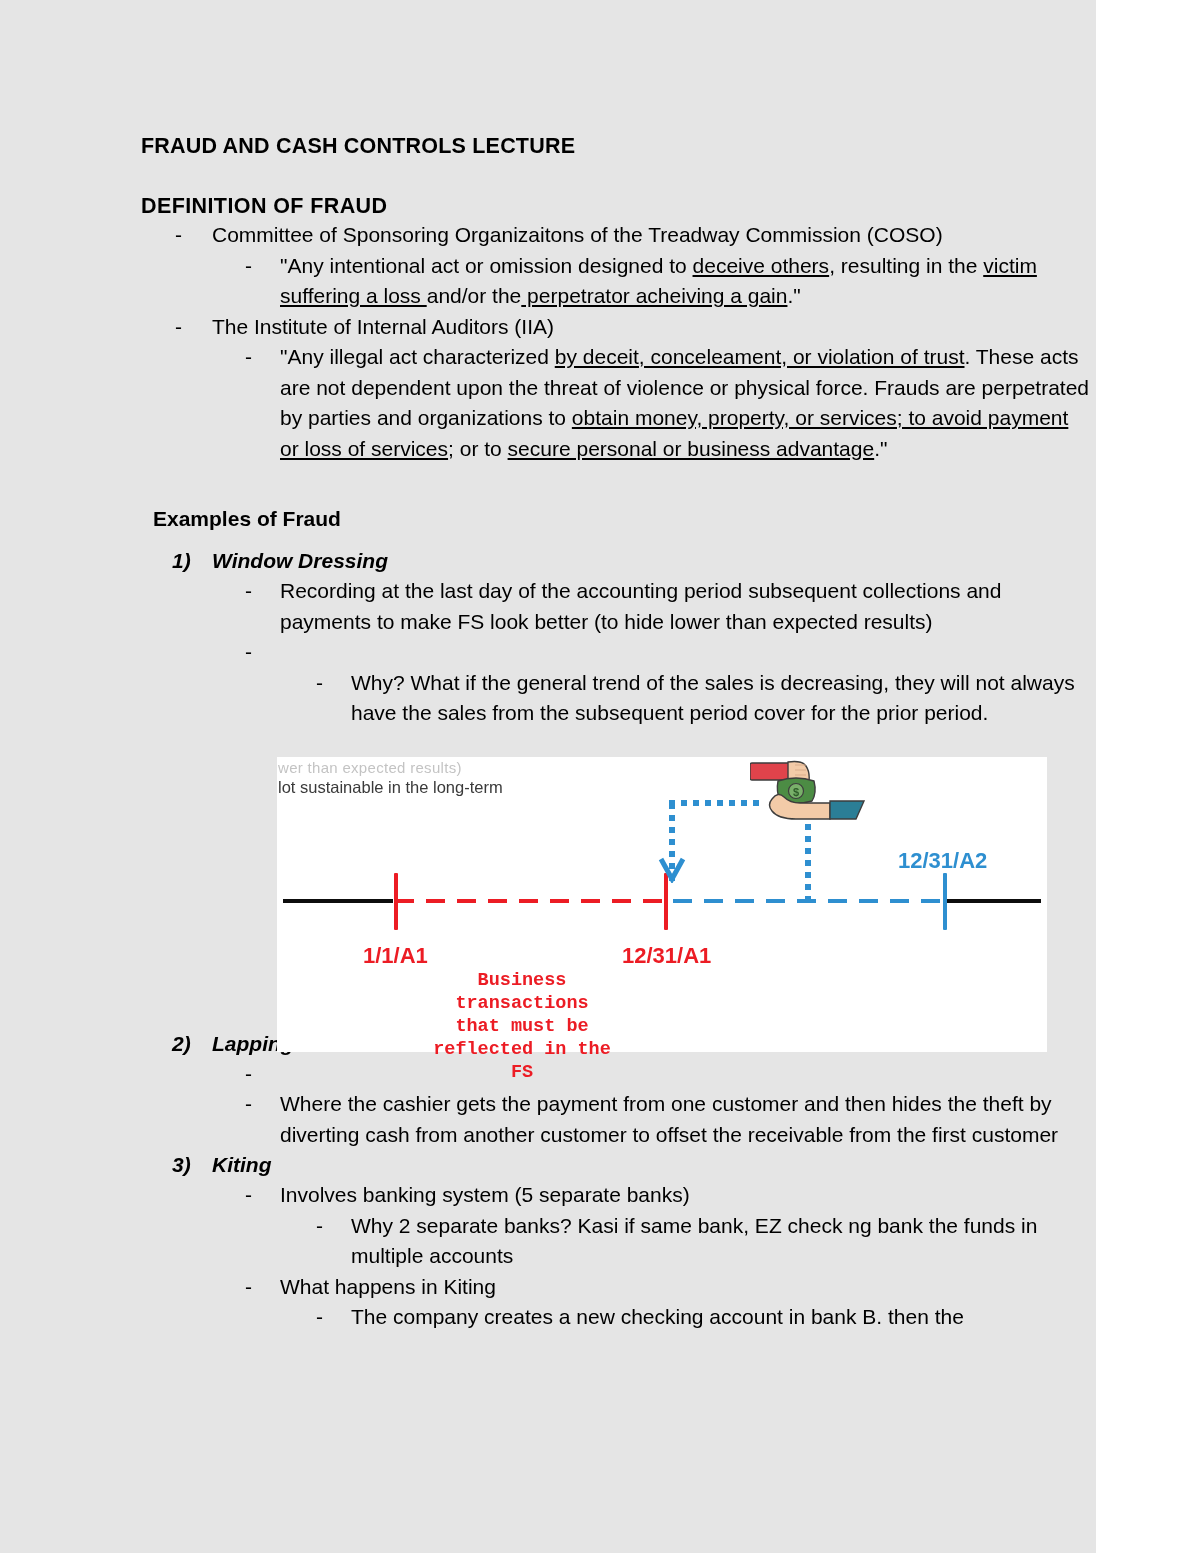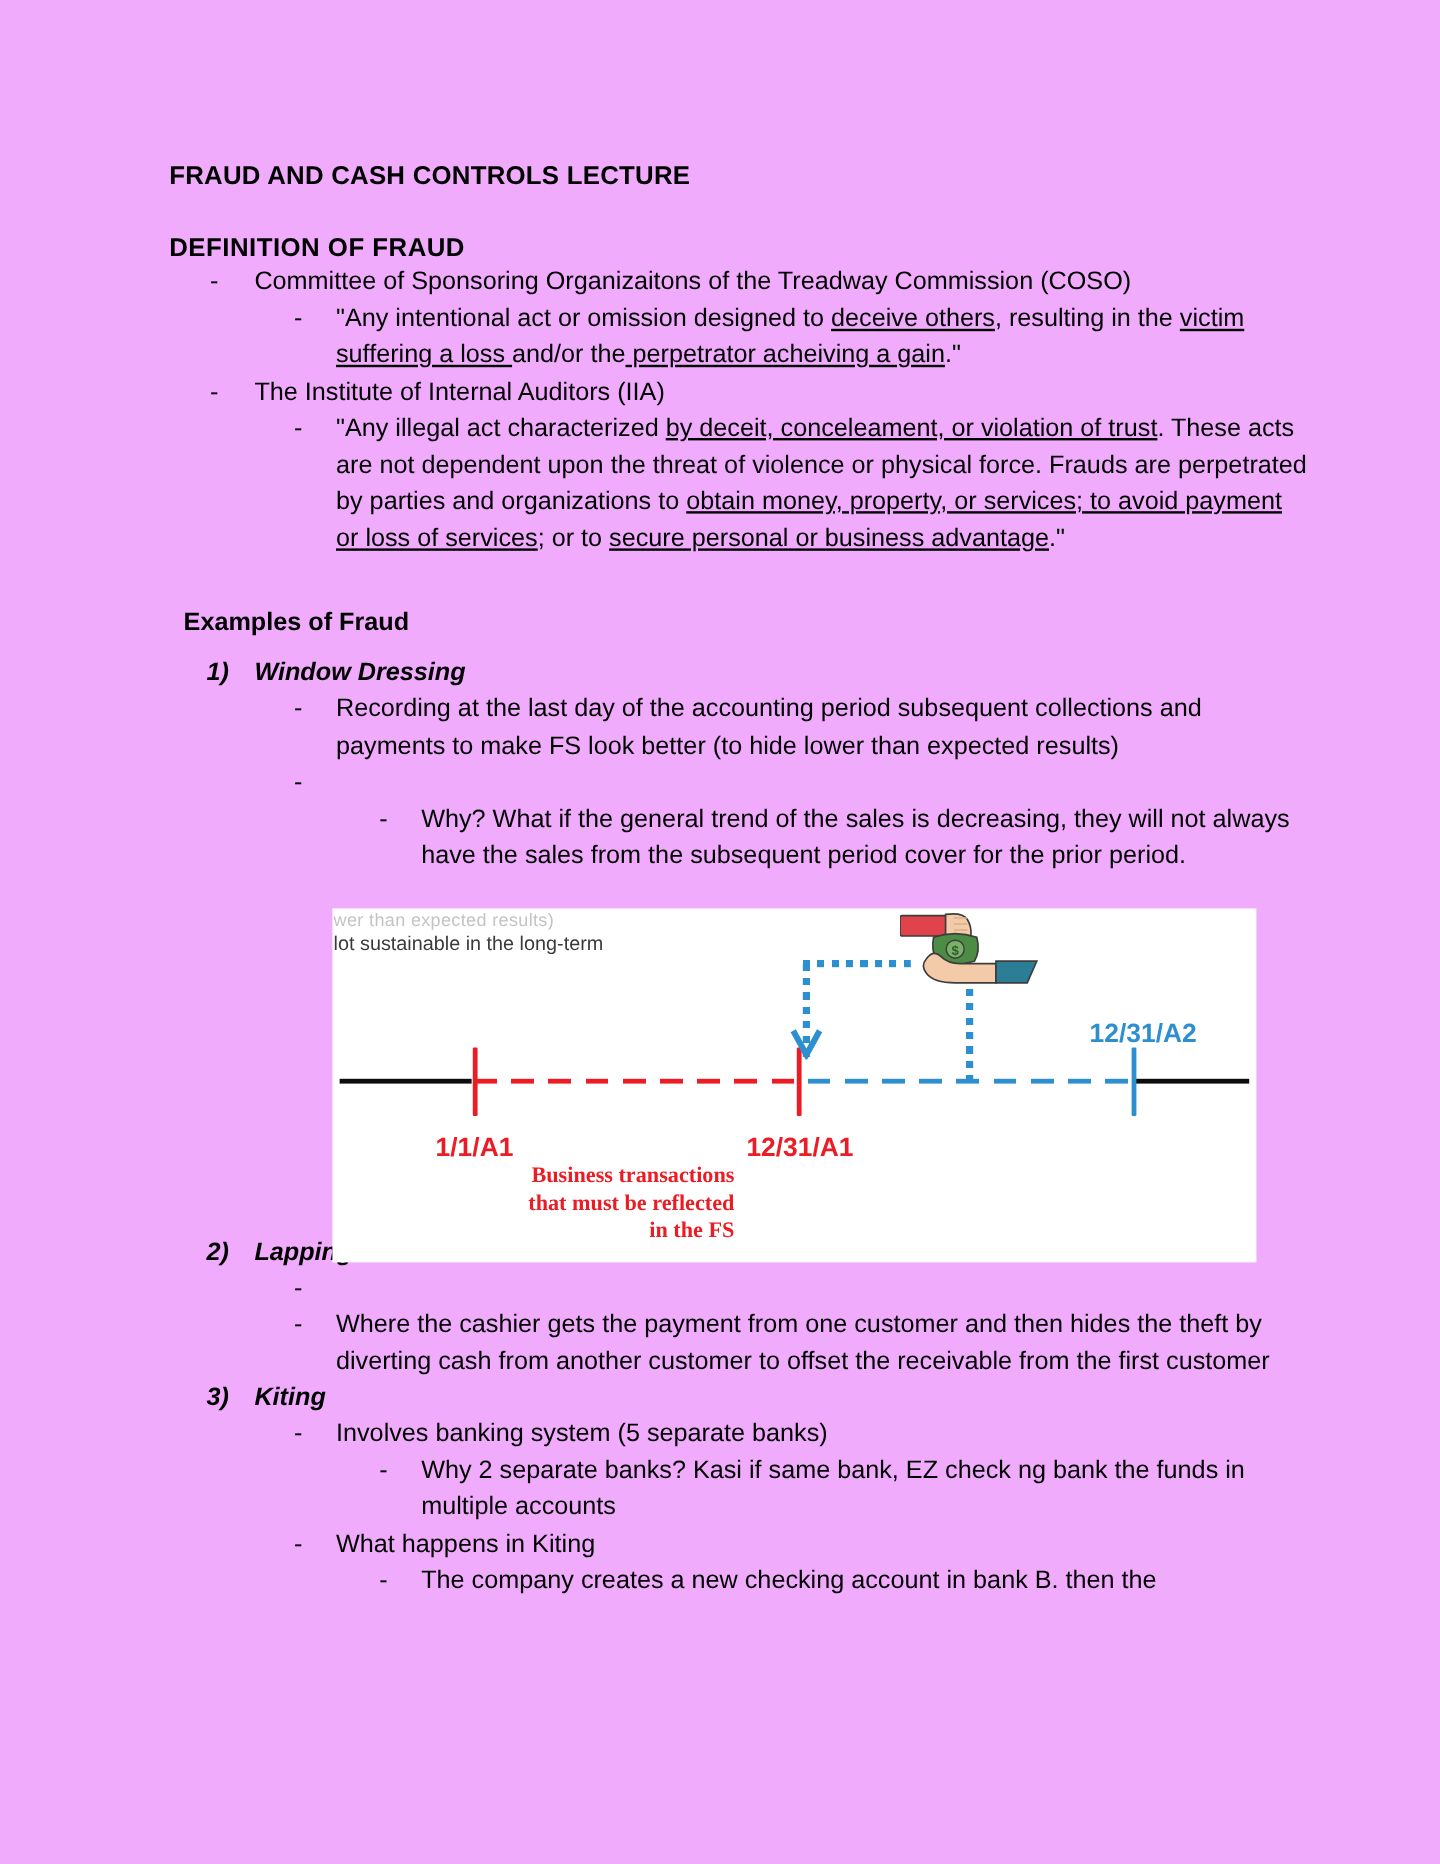--- a/index.html
+++ b/index.html
@@ -11,23 +11,23 @@
     width: 1200px;
     height: 1553px;
     font-family: "Liberation Sans", sans-serif;
     color: #000000;
     position: relative;
     overflow: hidden;
   }
   .page {
     position: absolute;
     left: 0; top: 0;
-    width: 1200px;
+    width: 1096px;
     height: 1553px;
-    background: #f0abfc;
+    background: #e5e5e5;
   }
   .content {
     position: absolute;
     left: 141px;
     top: 132px;
     width: 950px;
   }
 
   
   .doc-title {
@@ -192,27 +192,27 @@
 
   
   .lab {
     position: absolute;
     font-family: "Liberation Sans", sans-serif;
     font-weight: bold;
     white-space: nowrap;
   }
   .lab-1-1-a1   { left: 86px;  top: 186px; font-size: 22px; color: #ec1c24; }
   .lab-12-31-a1 { left: 345px; top: 186px; font-size: 22px; color: #ec1c24; }
-  .lab-12-31-a2 { left: 621px; top: 91px;  font-size: 22px; color: #2e8fd0; margin-left: 10px; }
+  .lab-12-31-a2 { left: 621px; top: 91px;  font-size: 22px; color: #2e8fd0; }
   .lab-caption {
     position: absolute;
     left: 155px; top: 212px;
     width: 180px;
-    text-align: right;
-    font-family: Liberation Serif, serif;
+    text-align: center;
+    font-family: Liberation Mono, monospace;
     font-weight: bold;
     font-size: 18.5px;
     line-height: 23px;
     color: #ec1c24;
   }
 
   .hand-icon {
     position: absolute;
     left: 473px; top: 2px;
     width: 120px; height: 68px;

